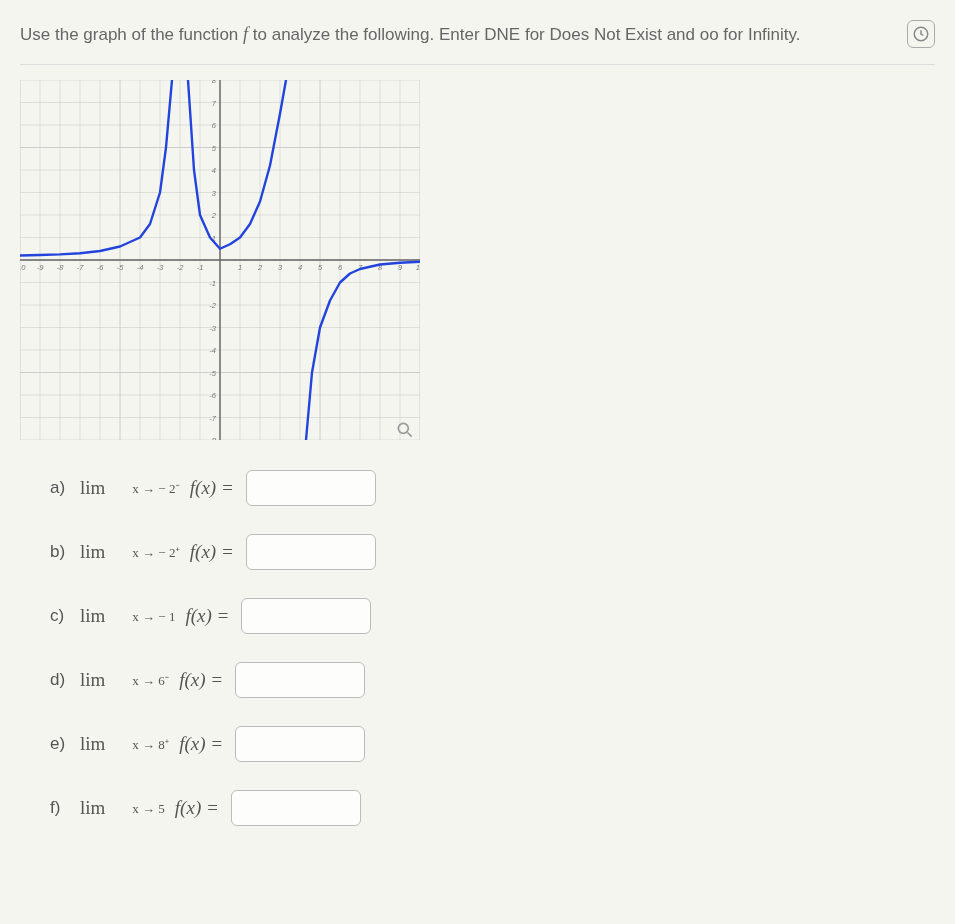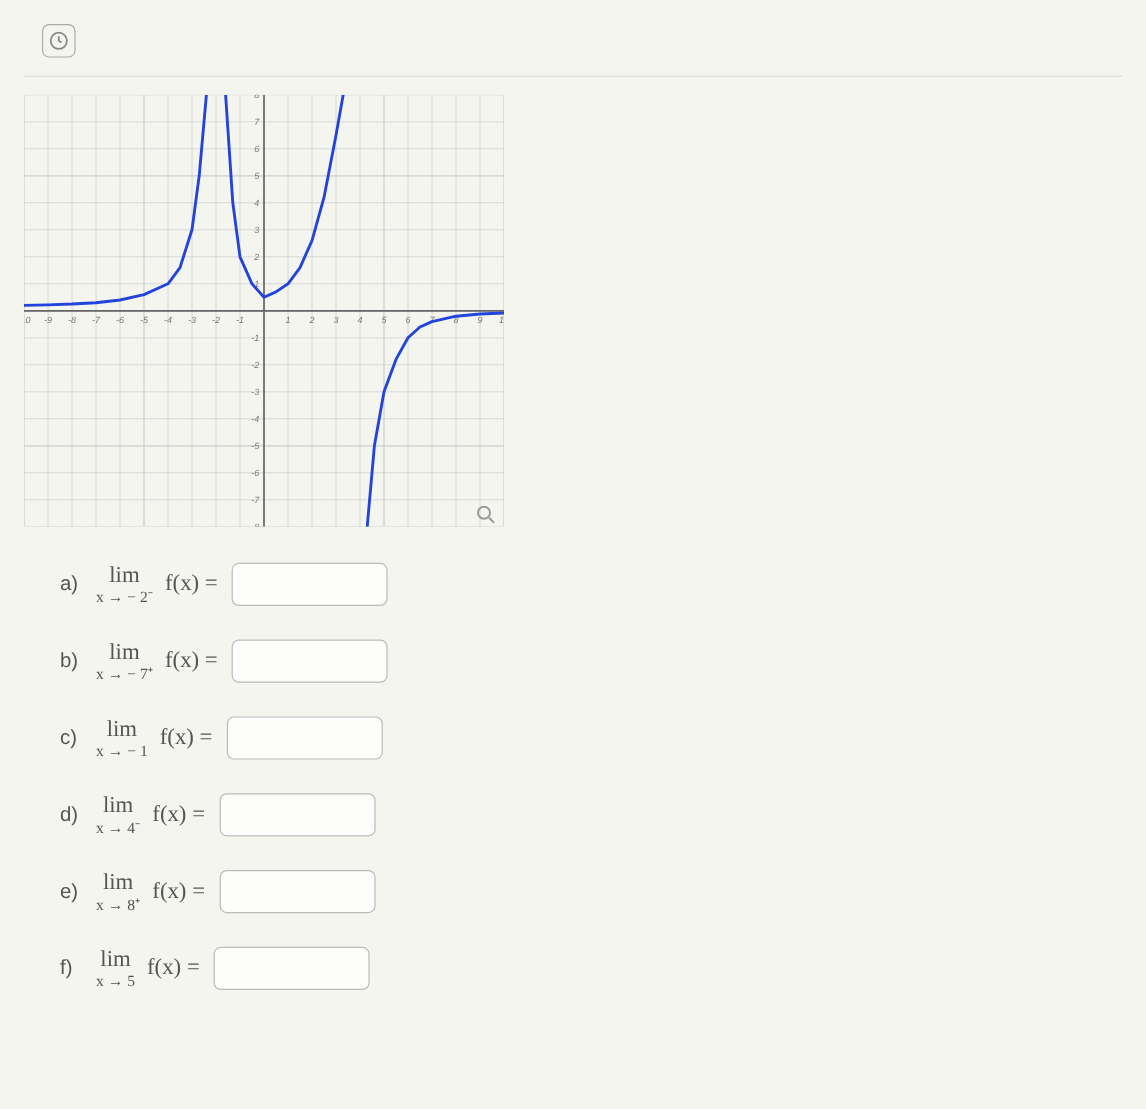--- a/index.html
+++ b/index.html
@@ -69,42 +69,44 @@
       font-family: Arial, sans-serif;
       font-size: 17px;
     }
     .limit-expr {
       display: inline-flex;
       align-items: center;
       margin-right: 12px;
     }
     .lim-block {
       display: inline-flex;
-      flex-direction: column;
       align-items: center;
       margin-right: 10px;
       line-height: 1;
     }
     .lim-top { font-size: 19px; }
-    .lim-bot { font-size: 13px; margin-top: 2px; }
-    .fx { }
+    .lim-bot { font-size: 13px; margin-top: 2px; margin-left: 27px; }
+    .fx { font-style: italic; }
     .answer-input {
       width: 130px;
       height: 36px;
       border: 1.5px solid #bbb;
       border-radius: 6px;
       padding: 4px 8px;
       font-size: 16px;
       background: #fdfdfb;
     }
   </style>
 </head>
 <body>
 
 <div class="header">
+  <div class="instructions">
+    <span>Use the graph of the function </span><span class="fvar">f</span><span> to analyze the following. Enter DNE for Does Not Exist and oo for Infinity.</span>
+  </div>
   <div class="timer-icon">
     <svg viewBox="0 0 24 24" fill="none" stroke="#888" stroke-width="2">
       <circle cx="12" cy="12" r="9"></circle>
         <path d="M12 7v5l3 2"></path>
     </svg>
   </div>
 </div>
 
 <div class="graph-container">
   <svg id="graph-svg" width="400" height="360">
@@ -206,21 +208,21 @@
         </span>
         <span class="fx">f(x) =</span>
       </span>
       <input class="answer-input" type="text" value="" style="">
     </div>
     <div class="question-row">
       <span class="q-label">b)</span>
       <span class="limit-expr">
         <span class="lim-block">
           <span class="lim-top">lim</span>
-          <span class="lim-bot">x → − 7⁺</span>
+          <span class="lim-bot">x → − 2⁺</span>
         </span>
         <span class="fx">f(x) =</span>
       </span>
       <input class="answer-input" type="text" value="" style="">
     </div>
     <div class="question-row">
       <span class="q-label">c)</span>
       <span class="limit-expr">
         <span class="lim-block">
           <span class="lim-top">lim</span>
@@ -228,21 +230,21 @@
         </span>
         <span class="fx">f(x) =</span>
       </span>
       <input class="answer-input" type="text" value="" style="">
     </div>
     <div class="question-row">
       <span class="q-label">d)</span>
       <span class="limit-expr">
         <span class="lim-block">
           <span class="lim-top">lim</span>
-          <span class="lim-bot">x → 4⁻</span>
+          <span class="lim-bot">x → 6⁻</span>
         </span>
         <span class="fx">f(x) =</span>
       </span>
       <input class="answer-input" type="text" value="" style="">
     </div>
     <div class="question-row">
       <span class="q-label">e)</span>
       <span class="limit-expr">
         <span class="lim-block">
           <span class="lim-top">lim</span>

